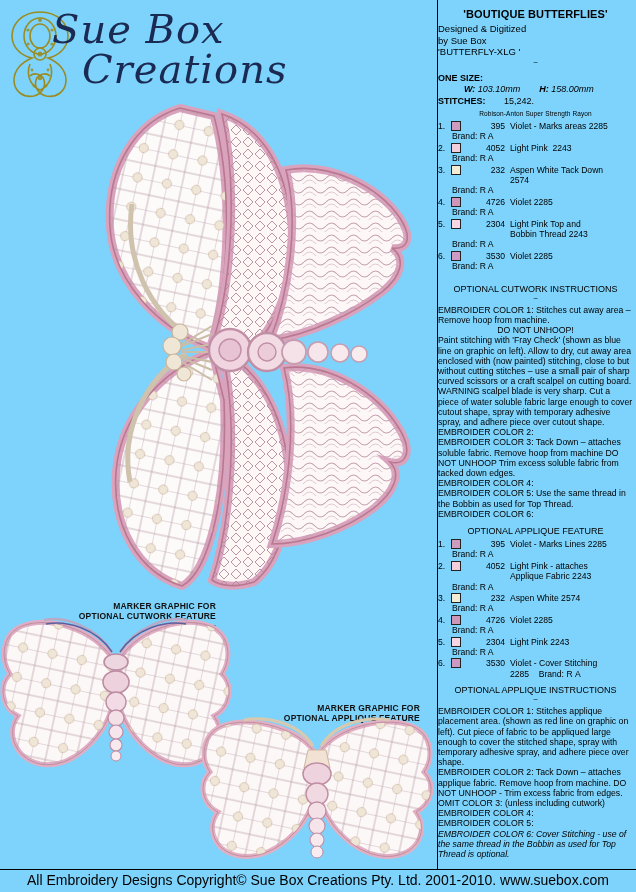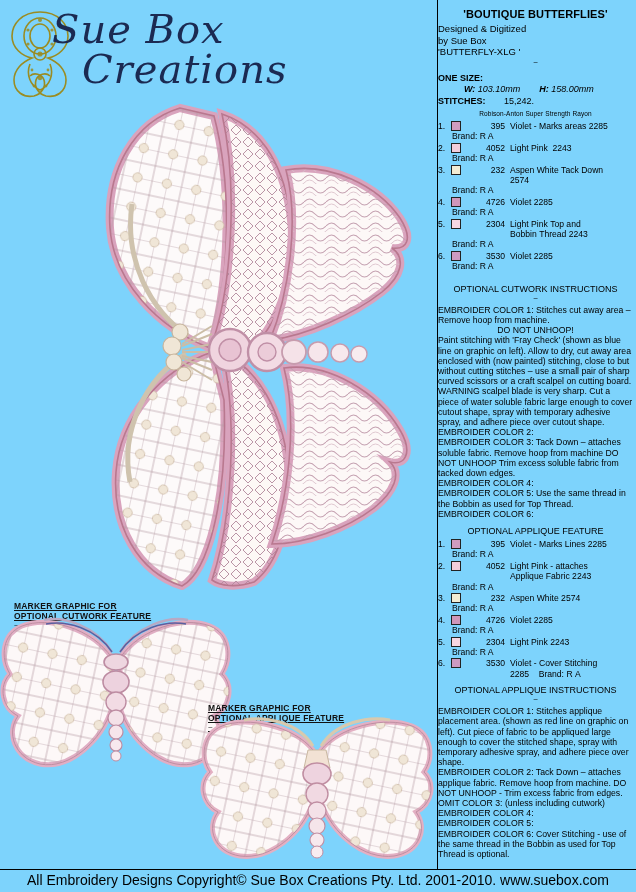--- a/index.html
+++ b/index.html
@@ -16,22 +16,22 @@
   #logo{position:absolute;left:6px;top:4px;width:260px;height:100px;}
   #logo-mark{position:absolute;left:2px;top:4px;width:64px;height:92px;}
   #logo-text{position:absolute;left:34px;top:0px;width:230px;height:100px;}
   .script{font-family:"DejaVu Serif","Liberation Serif",serif;
           font-style:italic;color:#1b2a52;}
 
   
   #main-bfly{position:absolute;left:62px;top:100px;width:355px;height:490px;}
 
   
-  .marker-cap{position:absolute;text-align:left;font-size:8.5px;
-              line-height:10px;font-weight:bold;letter-spacing:.2px;color:#111;text-decoration:underline;}
+  .marker-cap{position:absolute;text-align:right;font-size:8.5px;
+              line-height:10px;font-weight:bold;letter-spacing:.2px;color:#111;}
   #cap-cutwork{left:14px;top:601px;width:202px;}
   #cap-applique{left:208px;top:703px;width:212px;}
   .tilde{display:block;font-size:8px;line-height:9px;font-weight:normal;}
 
   
   #small-bfly-1{position:absolute;left:0px;top:612px;width:232px;height:172px;}
   #small-bfly-2{position:absolute;left:198px;top:716px;width:238px;height:152px;}
 
   
   #right-panel{position:absolute;left:437px;top:0;width:199px;height:869px;
@@ -425,20 +425,20 @@
       </div>
 
     <div class="sec-head" style="margin-top:6px;">OPTIONAL APPLIQUE INSTRUCTIONS</div>
     <div class="center-tilde">~</div>
     <div id="applique-body">
         <div class="body-txt" style="margin: 0px;">EMBROIDER COLOR 1: Stitches applique placement area. (shown as red line on graphic on left). Cut piece of fabric to be appliqued large enough to cover the stitched shape, spray with temporary adhesive spray, and adhere piece over shape.</div>
         <div class="body-txt" style="margin: 0px;">EMBROIDER COLOR 2: Tack Down – attaches applique fabric. Remove hoop from machine. DO NOT UNHOOP - Trim excess fabric from edges.</div>
         <div class="body-txt" style="margin: 0px;">OMIT COLOR 3: (unless including cutwork)</div>
         <div class="body-txt" style="margin: 0px;">EMBROIDER COLOR 4:</div>
         <div class="body-txt" style="margin: 0px;">EMBROIDER COLOR 5:</div>
-        <div class="body-txt" style="margin: 0px;">EMBROIDER COLOR 6: Cover Stitching - use of the same thread in the Bobbin as used for Top Thread is optional.</div>
+        <div class="body-txt" style="margin: 0px; font-style: italic;">EMBROIDER COLOR 6: Cover Stitching - use of the same thread in the Bobbin as used for Top Thread is optional.</div>
       </div>
   </div>
 
   <div id="footer">
     <div id="footer-txt">All Embroidery Designs Copyright© Sue Box Creations Pty. Ltd. 2001-2010. www.suebox.com</div>
   </div>
 </div>
 
 </body></html>

